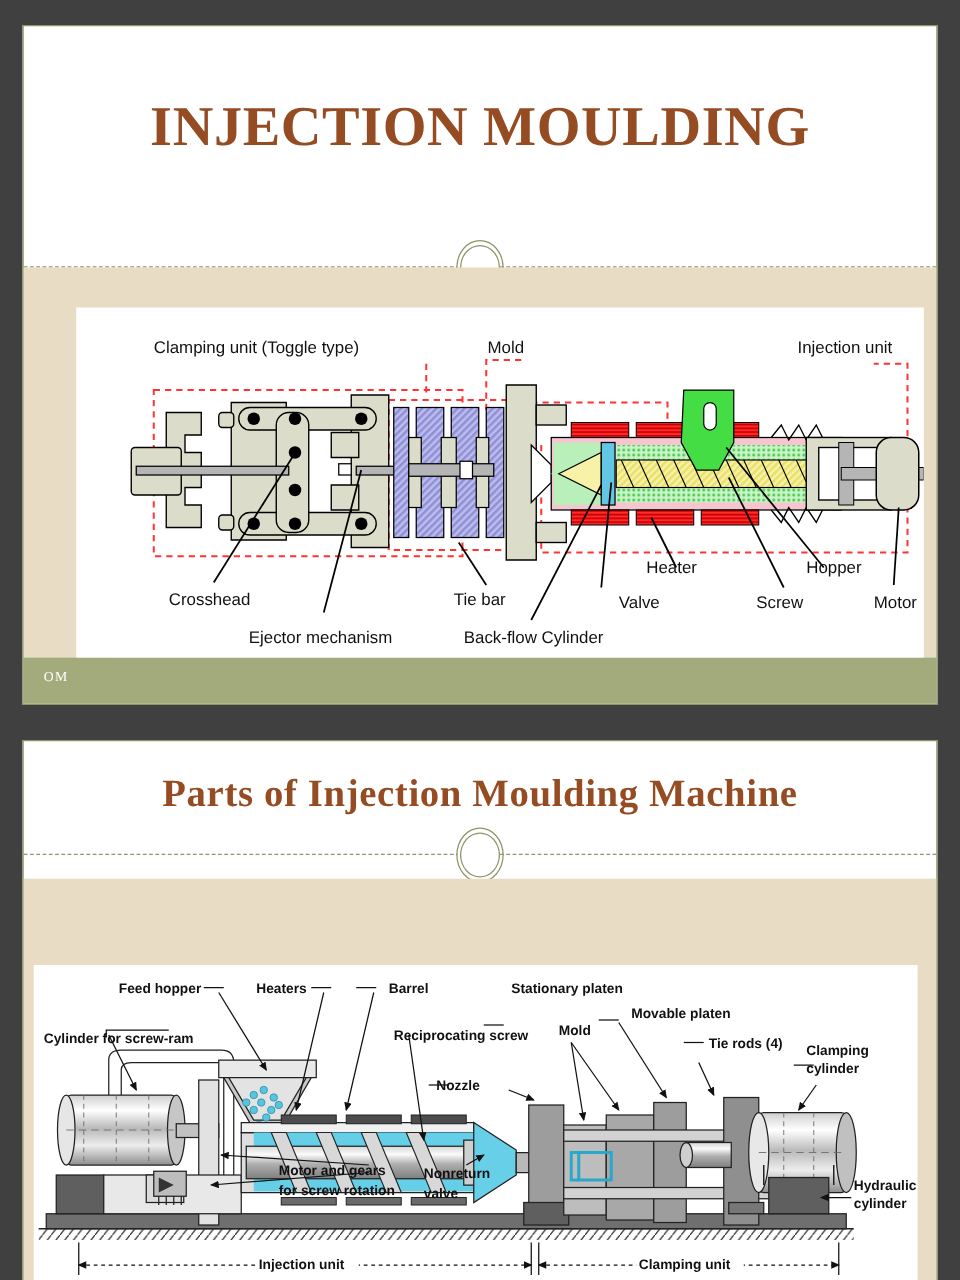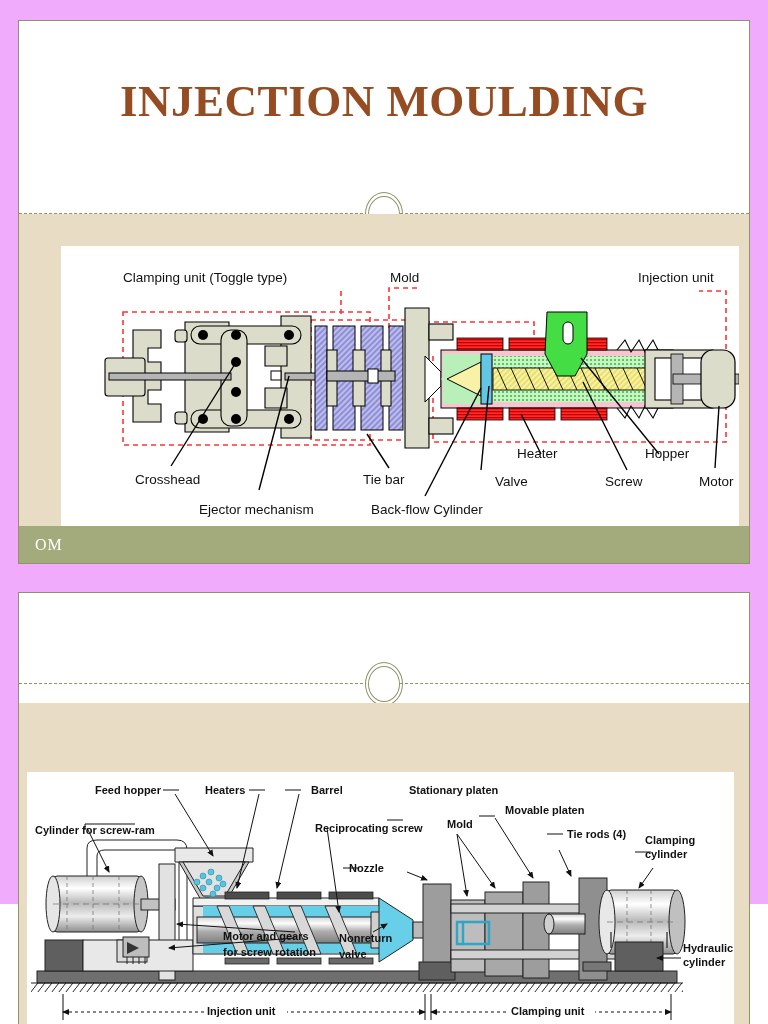--- a/index.html
+++ b/index.html
@@ -2,21 +2,21 @@
 <html><head>
 <meta charset="utf-8">
 <title>Injection Moulding Slides</title>
 <style>
   html,body{margin:0;padding:0;background:#ffffff;}
   body{
     width:768px;height:1024px;overflow:hidden;
     font-family:"Liberation Sans", sans-serif;
     -webkit-font-smoothing:antialiased;
   }
-  .doc{position:relative;width:768px;height:904px;background:#f0abfc;}
+  .doc{position:relative;width:768px;height:1024px;background:#404040;}
 
   
   .slide{position:absolute;left:18px;width:732px;background:#ffffff;
          border:1px solid #8d9468;box-sizing:border-box;}
   #slide1{top:20px;height:544px;}
   #slide2{top:592px;height:432px;border-bottom:none;}
   .slide-title{
     position:absolute;left:0;right:0;text-align:center;
     color:#954c22;font-family:"Liberation Serif", serif;font-weight:bold;
     letter-spacing:.5px;white-space:nowrap;
@@ -38,21 +38,21 @@
 
   
   .band{position:absolute;left:0;right:0;background:#e8dcc4;}
   #slide1 .band{top:193px;bottom:37px;}
   #slide2 .band{top:110px;bottom:0;}
 
   
   .footer{position:absolute;left:0;right:0;bottom:0;height:37px;
           background:#a3ab7c;}
   .footer .pagenum{position:absolute;left:16px;top:10px;color:#fff;
-          font-family:"Liberation Serif", serif;font-size:16px;letter-spacing:1px;}
+          font-family:"Liberation Serif", serif;font-size:11px;letter-spacing:1px;}
 
   
   .pic{position:absolute;background:#ffffff;overflow:hidden;}
   #fig1{left:42px;top:225px;width:650px;height:280px;padding-left:28px;}
   #fig2{left:27px;top:772px;width:707px;height:252px;}
 
   svg{display:block;}
   .lbl{font-family:"Liberation Sans", sans-serif;fill:#111;}
 </style>
 </head>
@@ -239,20 +239,21 @@
           <text x="516" y="240">Screw</text>
           <text x="556" y="212">Hopper</text>
           <text x="610" y="240">Motor</text>
         </g>
       </svg>
     </div>
   </div>
 
   <div class="slide" id="slide2">
 
+    <div class="slide-title">Parts of Injection Moulding Machine</div>
 
     <div class="divider" style="top:90px;"></div>
     <div class="ring" style="top:69px;">
       <div class="rmask"></div>
         <div class="r1"></div>
         <div class="r2"></div>
     </div>
 
     <div class="band"></div>
   </div>

